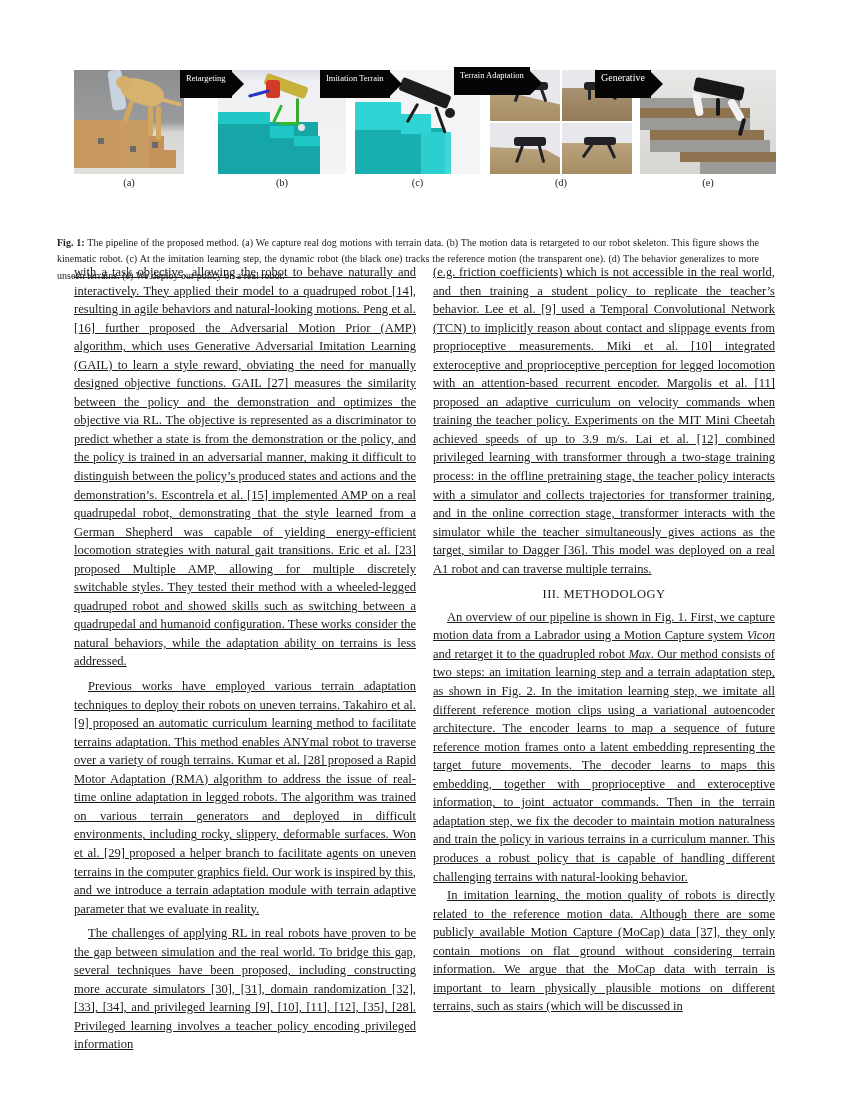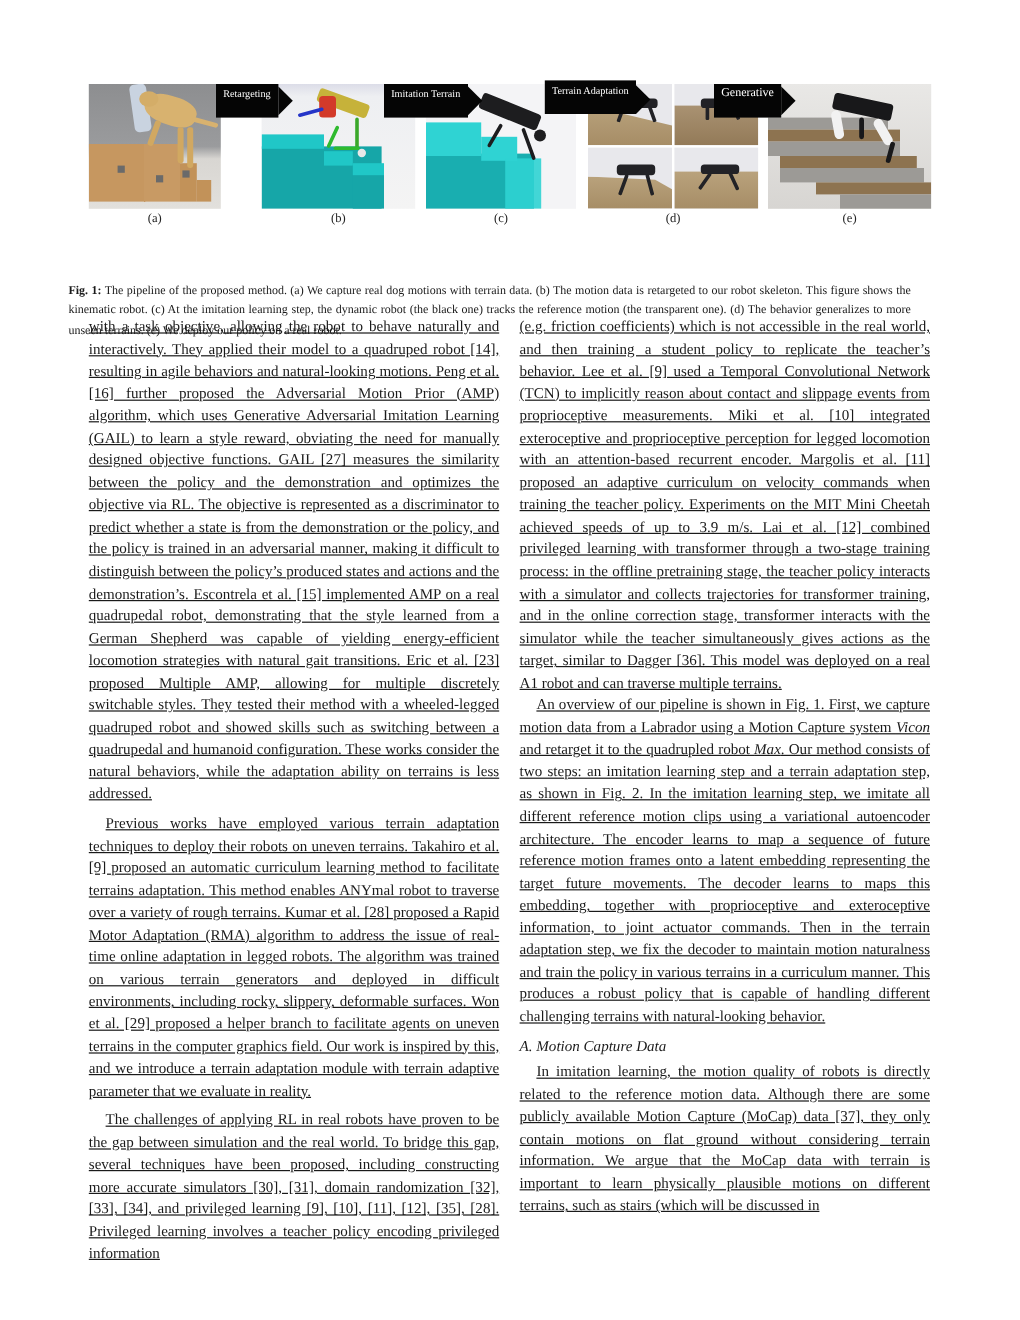--- a/index.html
+++ b/index.html
@@ -190,16 +190,16 @@
 </div>
 
 <div class="col" id="col1">
   <p>with a task objective, allowing the robot to behave naturally and interactively. They applied their model to a quadruped robot [14], resulting in agile behaviors and natural-looking motions. Peng et al. [16] further proposed the Adversarial Motion Prior (AMP) algorithm, which uses Generative Ad­versarial Imitation Learning (GAIL) to learn a style reward, obviating the need for manually designed objective functions. GAIL [27] measures the similarity between the policy and the demonstration and optimizes the objective via RL. The objective is represented as a discriminator to predict whether a state is from the demonstration or the policy, and the policy is trained in an adversarial manner, making it difficult to distinguish between the policy’s produced states and actions and the demonstration’s. Escontrela et al. [15] implemented AMP on a real quadrupedal robot, demonstrating that the style learned from a German Shepherd was capable of yielding energy-efficient locomotion strategies with natural gait transitions. Eric et al. [23] proposed Multiple AMP, al­lowing for multiple discretely switchable styles. They tested their method with a wheeled-legged quadruped robot and showed skills such as switching between a quadrupedal and humanoid configuration. These works consider the natural behaviors, while the adaptation ability on terrains is less addressed.</p>
   <p class="indent gap">Previous works have employed various terrain adaptation techniques to deploy their robots on uneven terrains. Takahiro et al. [9] proposed an automatic curriculum learning method to facilitate terrains adaptation. This method enables ANY­mal robot to traverse over a variety of rough terrains. Kumar et al. [28] proposed a Rapid Motor Adaptation (RMA) algorithm to address the issue of real-time online adaptation in legged robots. The algorithm was trained on various terrain generators and deployed in difficult environments, including rocky, slippery, deformable surfaces. Won et al. [29] pro­posed a helper branch to facilitate agents on uneven terrains in the computer graphics field. Our work is inspired by this, and we introduce a terrain adaptation module with terrain adaptive parameter that we evaluate in reality.</p>
   <p class="indent gap">The challenges of applying RL in real robots have proven to be the gap between simulation and the real world. To bridge this gap, several techniques have been proposed, including constructing more accurate simulators [30], [31], domain randomization [32], [33], [34], and privileged learn­ing [9], [10], [11], [12], [35], [28]. Privileged learning involves a teacher policy encoding privileged information</p>
 </div>
 
 <div class="col" id="col2">
   <p>(e.g. friction coefficients) which is not accessible in the real world, and then training a student policy to replicate the teacher’s behavior. Lee et al. [9] used a Temporal Convolu­tional Network (TCN) to implicitly reason about contact and slippage events from proprioceptive measurements. Miki et al. [10] integrated exteroceptive and proprioceptive percep­tion for legged locomotion with an attention-based recurrent encoder. Margolis et al. [11] proposed an adaptive curriculum on velocity commands when training the teacher policy. Experiments on the MIT Mini Cheetah achieved speeds of up to 3.9 m/s. Lai et al. [12] combined privileged learning with transformer through a two-stage training process: in the offline pretraining stage, the teacher policy interacts with a simulator and collects trajectories for transformer training, and in the online correction stage, transformer interacts with the simulator while the teacher simultaneously gives actions as the target, similar to Dagger [36]. This model was deployed on a real A1 robot and can traverse multiple terrains.</p>
+  <div class="section-title">III. METHODOLOGY</div>
   <p class="indent"><span>An overview of our pipeline is shown in Fig. 1. First, we capture motion data from a Labrador using a Motion Capture system </span><i>Vicon</i><span> and retarget it to the quadrupled robot </span><i>Max</i><span>. Our method consists of two steps: an imitation learning step and a terrain adaptation step, as shown in Fig. 2. In the imitation learning step, we imitate all different reference mo­tion clips using a variational autoencoder architecture. The encoder learns to map a sequence of future reference motion frames onto a latent embedding representing the target future movements. The decoder learns to maps this embedding, together with proprioceptive and exteroceptive information, to joint actuator commands. Then in the terrain adaptation step, we fix the decoder to maintain motion naturalness and train the policy in various terrains in a curriculum manner. This produces a robust policy that is capable of handling different challenging terrains with natural-looking behavior.</span></p>
-  <div class="subsection-title">A. Motion Capture Data</div>
   <p class="indent">In imitation learning, the motion quality of robots is di­rectly related to the reference motion data. Although there are some publicly available Motion Capture (MoCap) data [37], they only contain motions on flat ground without considering terrain information. We argue that the MoCap data with terrain is important to learn physically plausible motions on different terrains, such as stairs (which will be discussed in</p>
 </div>
 
 </body></html>

